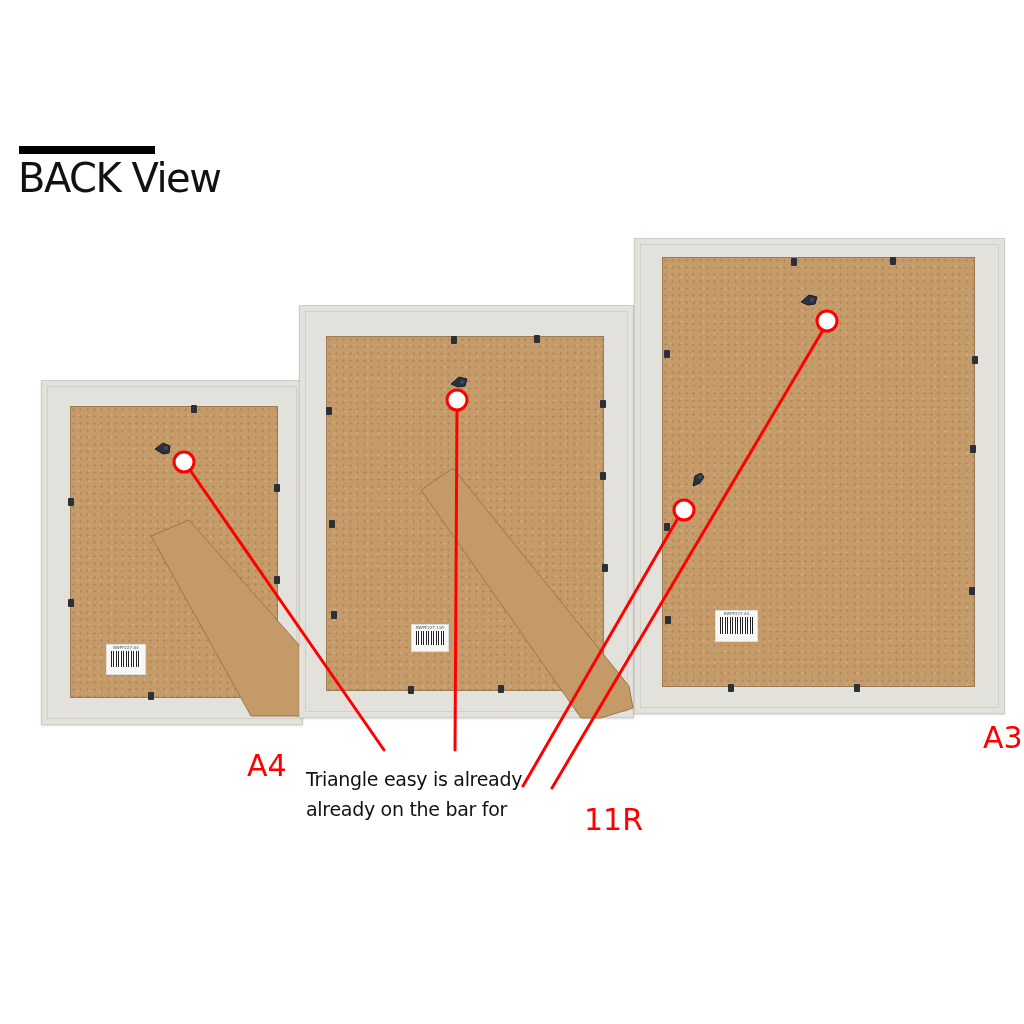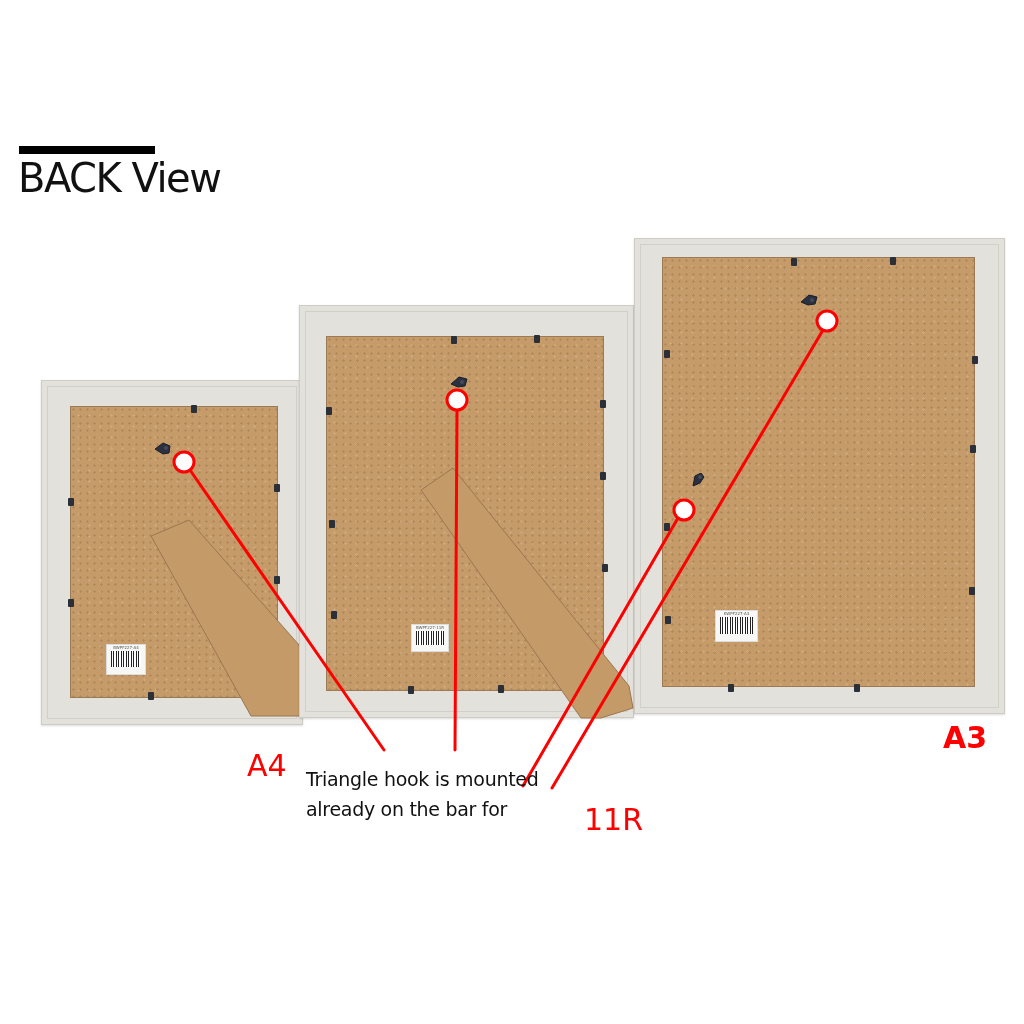--- a/index.html
+++ b/index.html
@@ -114,18 +114,18 @@
   <g fill="#ffffff" stroke="#ff0000" stroke-width="3">
     <circle cx="184" cy="462" r="10"></circle>
     <circle cx="457" cy="400" r="10"></circle>
     <circle cx="684" cy="510" r="10"></circle>
     <circle cx="827" cy="321" r="10"></circle>
   </g>
 </svg>
 
 <div class="size-label" style="left:247px;top:725px;margin-top:24px;">A4</div>
 <div class="size-label" style="left:584px;top:764px;margin-top:39px;">11R</div>
-<div class="size-label" style="left:943px;top:721px;font-weight:bold;">A3</div>
+<div class="size-label" style="left:983px;top:721px;">A3</div>
 
 <div class="caption">
-  <div>Triangle hook is mounted</div>
+  <div>Triangle easy is already</div>
   <div>already on the bar for</div>
 </div>
 
 </body></html>

